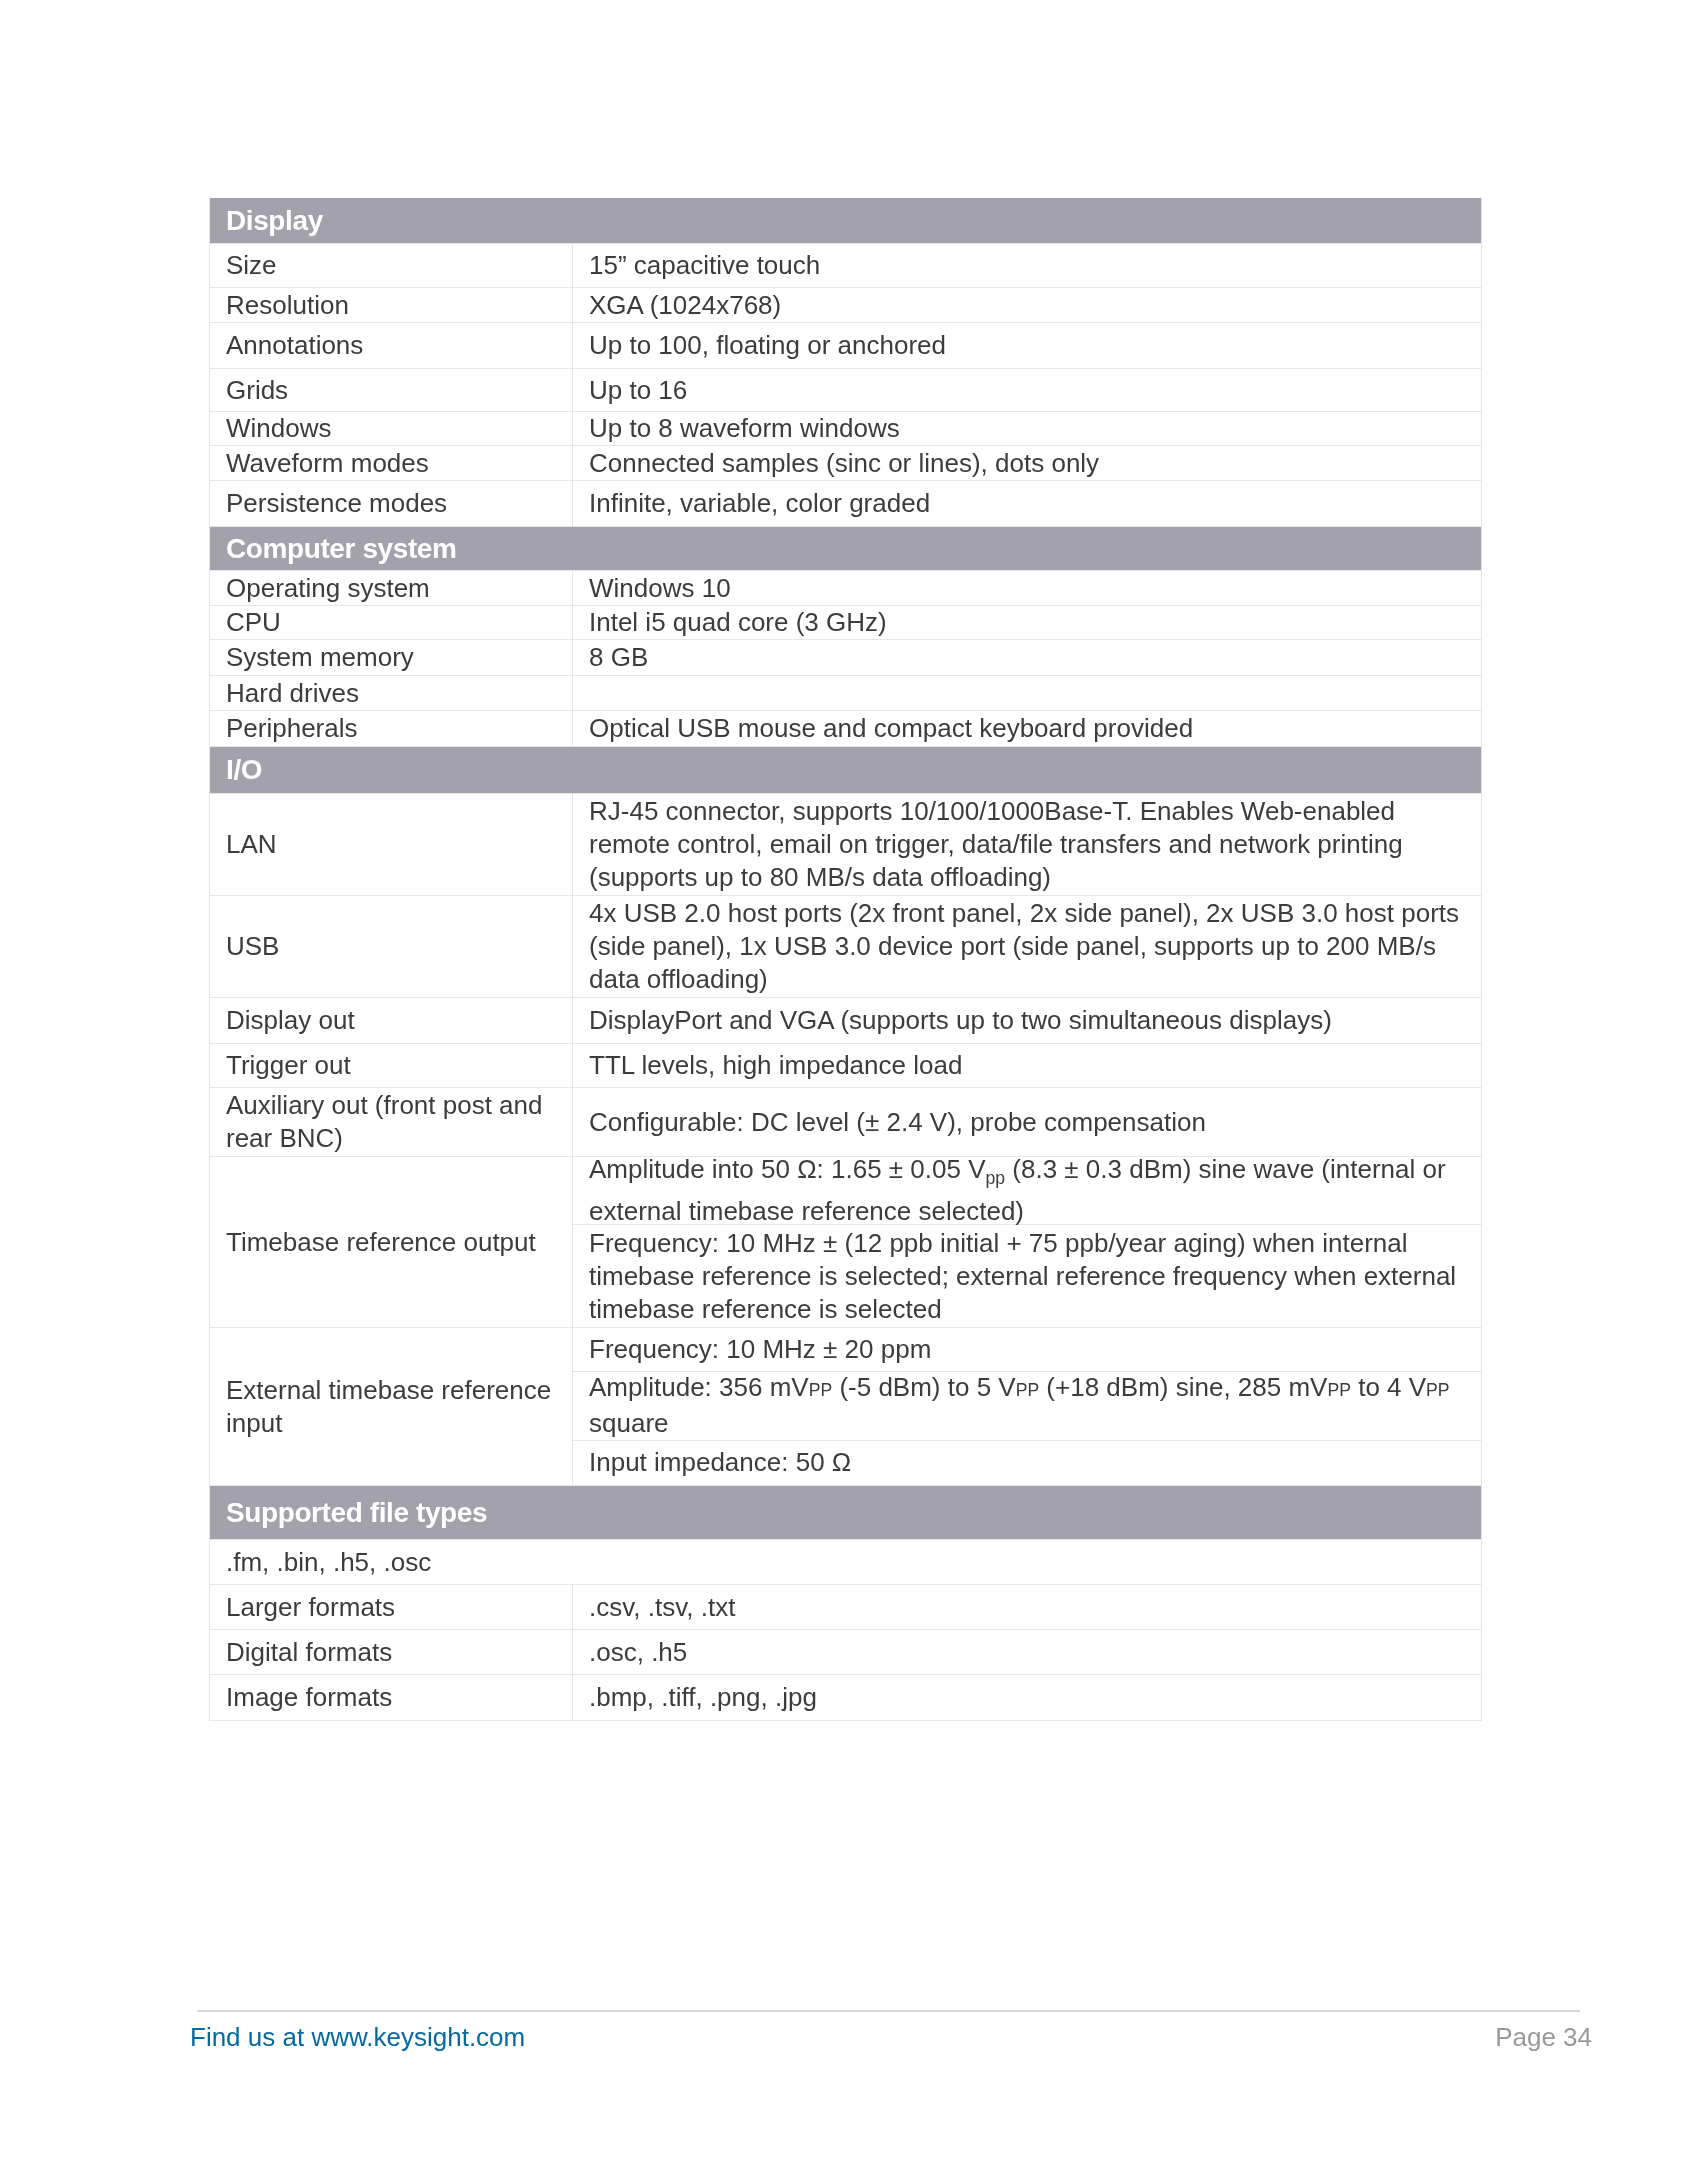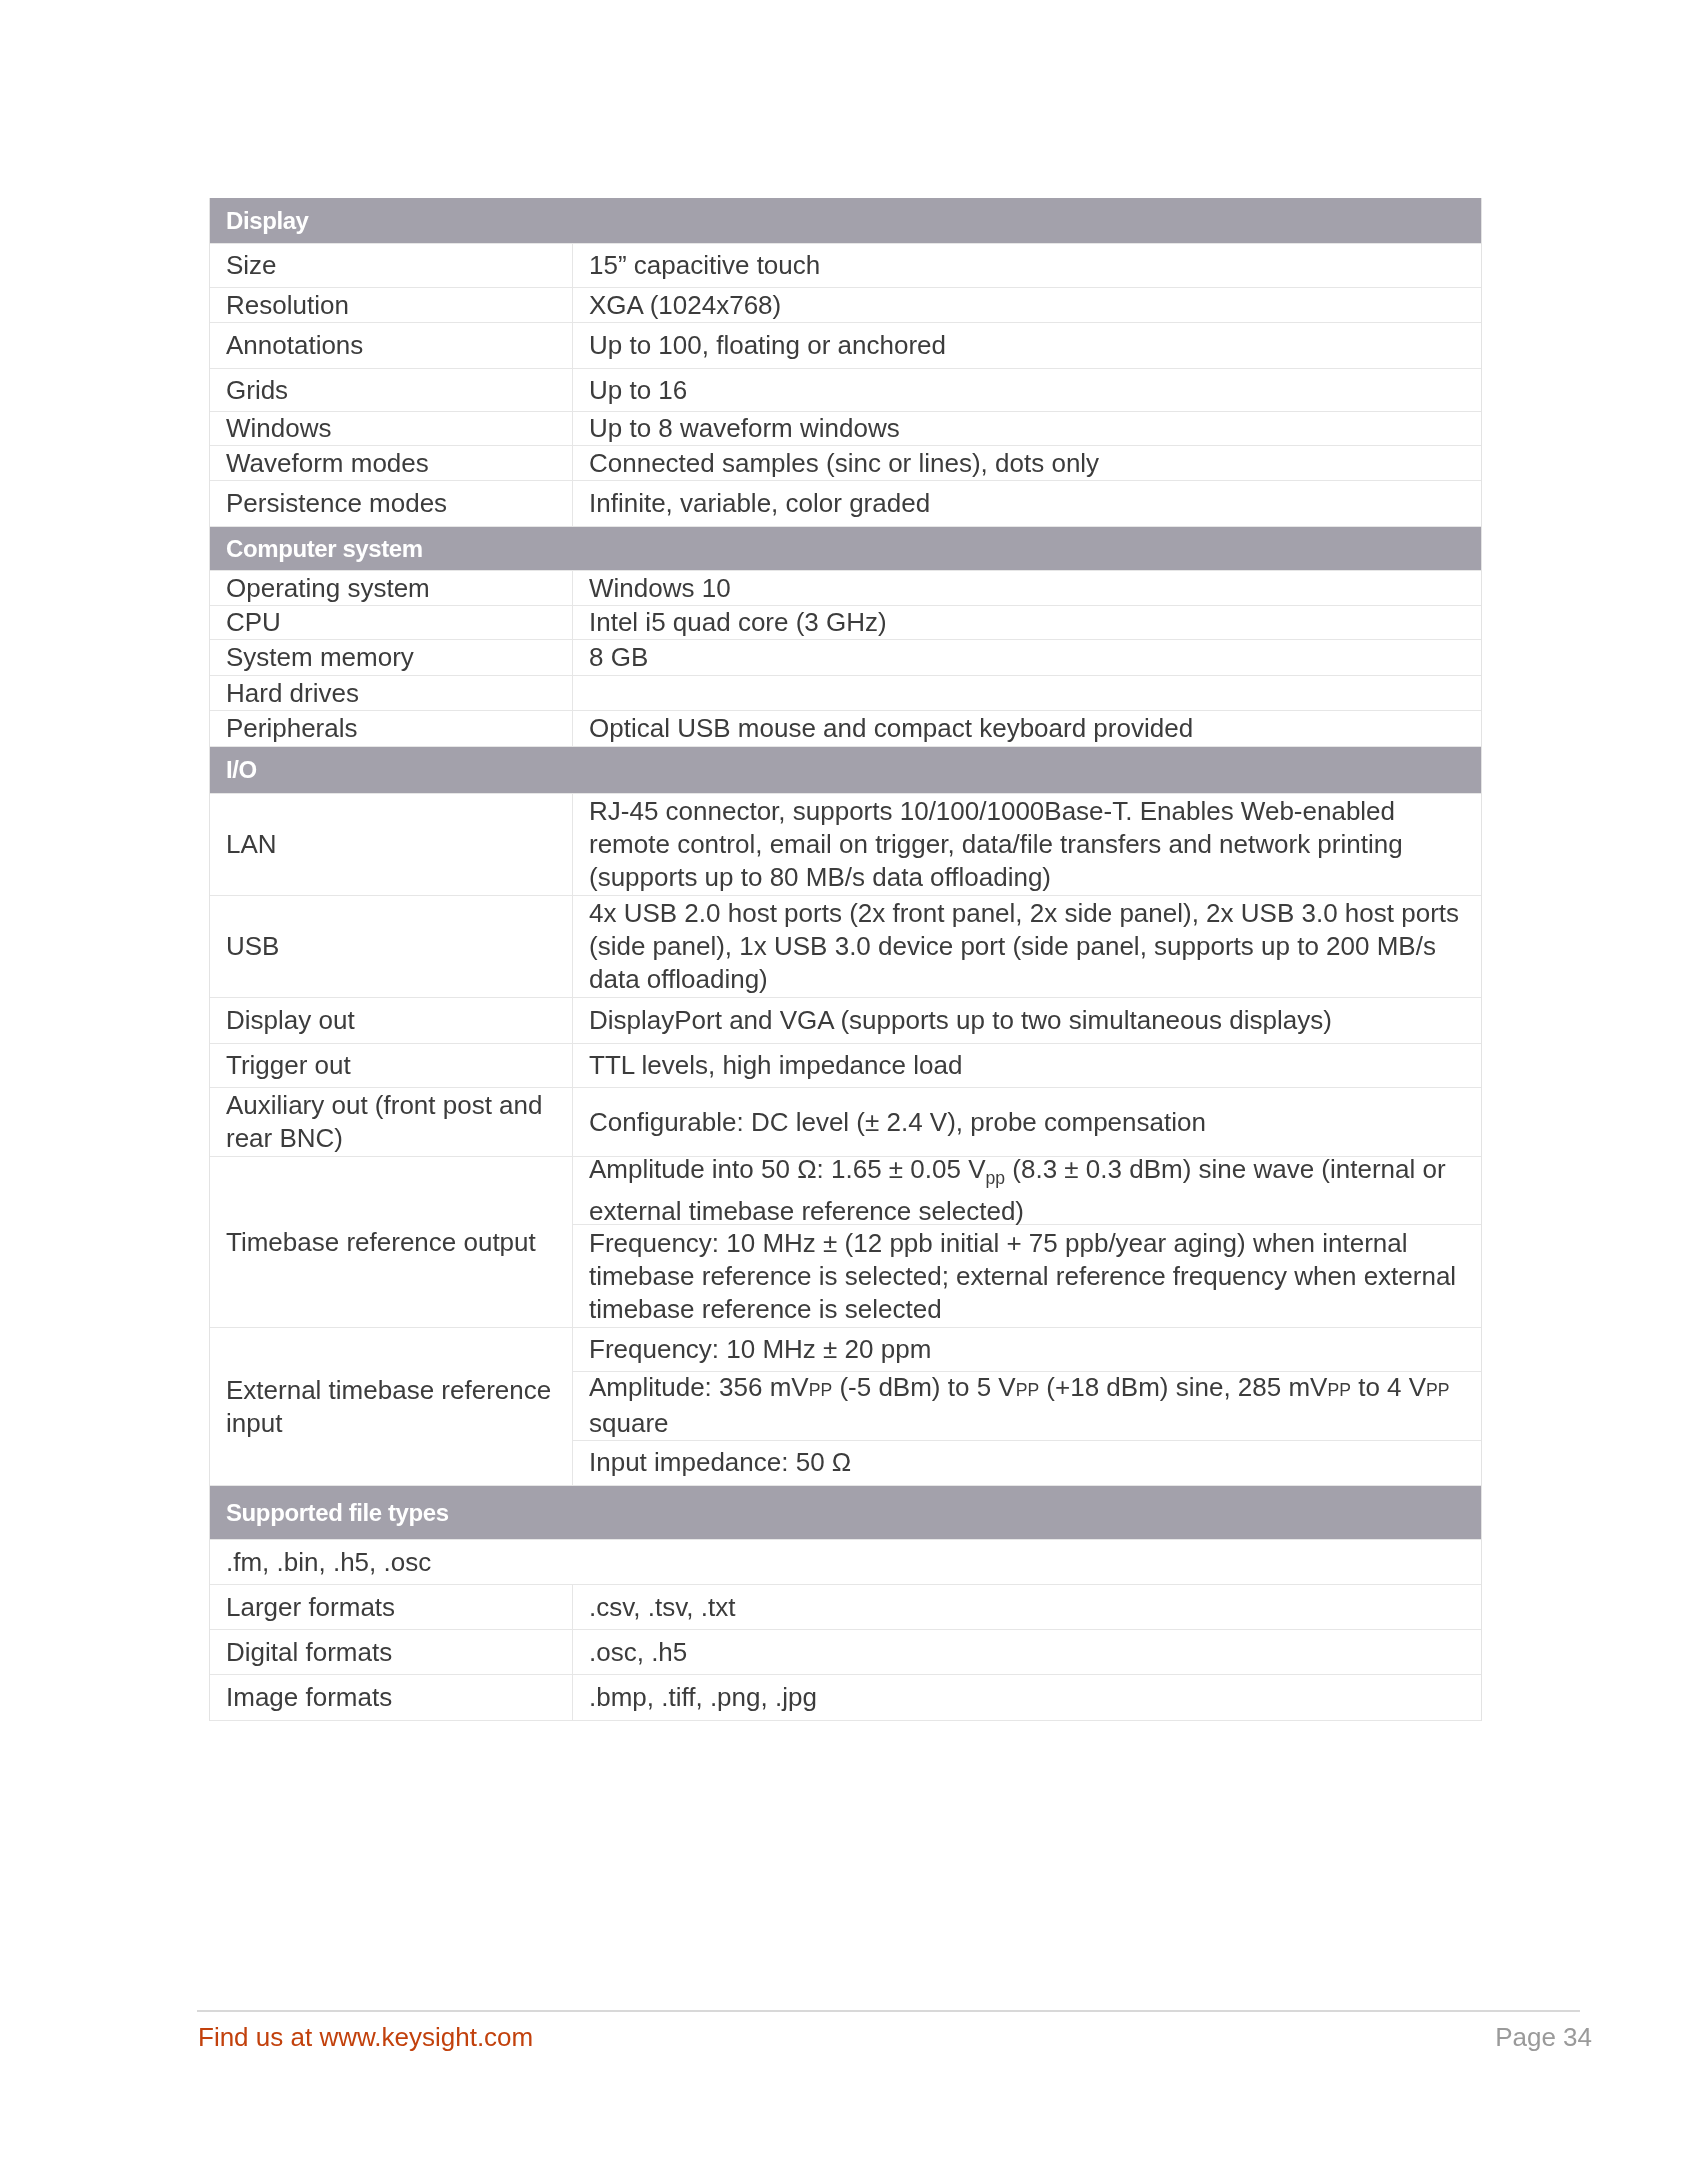--- a/index.html
+++ b/index.html
@@ -1,27 +1,27 @@
 <!DOCTYPE html>
 <html style="font-size:14px"><head>
 <meta charset="utf-8">
 <style>
   html, body { margin:0; padding:0; background:#ffffff; }
   body { width:1685px; height:2180px; position:relative; font-family:"Liberation Sans", sans-serif; color:#3c3c3c; }
   .table { position:absolute; left:209px; top:198px; width:1273px; border-left:1.8px solid #e3e3e3; border-right:1.8px solid #e3e3e3; box-sizing:border-box; }
   .row { display:flex; border-bottom:1.8px solid #e6e6e6; box-sizing:border-box; }
-  .hdr { background:#a3a1ab; color:#ffffff; font-weight:bold; font-size:24px; display:flex; align-items:center; padding-left:16px; box-sizing:border-box; border-bottom:1.8px solid #e6e6e6; letter-spacing:-0.4px; }
+  .hdr { background:#a3a1ab; color:#ffffff; font-weight:bold; font-size:28px; display:flex; align-items:center; padding-left:16px; box-sizing:border-box; border-bottom:1.8px solid #e6e6e6; letter-spacing:-0.4px; }
   .lab { width:363px; flex:0 0 363px; border-right:1.8px solid #e6e6e6; box-sizing:border-box; padding:0 14px 0 16px; display:flex; align-items:center; font-size:26px; line-height:33px; }
   .val { flex:1; padding:0 14px 0 16px; display:flex; flex-direction:column; justify-content:center; font-size:26px; line-height:33px; }
   .subs { flex:1; display:flex; flex-direction:column; }
   .sub { padding:0 14px 0 16px; display:flex; align-items:center; font-size:26px; line-height:33px; box-sizing:border-box; border-bottom:1.8px solid #e6e6e6; }
   .sub:last-child { border-bottom:none; }
   .sm { font-size:17.6px; }
   .footer-line { position:absolute; left:197px; top:2010px; width:1383px; height:1.8px; background:#d8d8d8; }
-  .footer-left { position:absolute; left:198px; top:2022px; font-size:26px; color:#c2410c; }
+  .footer-left { position:absolute; left:190px; top:2022px; font-size:26px; color:#0369a1; }
   .footer-right { position:absolute; right:93px; top:2022px; font-size:26px; color:#9a9a9a; }
 </style>
 </head>
 <body>
 
 <div class="table">
 
   <div class="hdr" style="height:46px">Display</div>
   <div class="row" style="height:44px">
       <div class="lab">Size</div>

